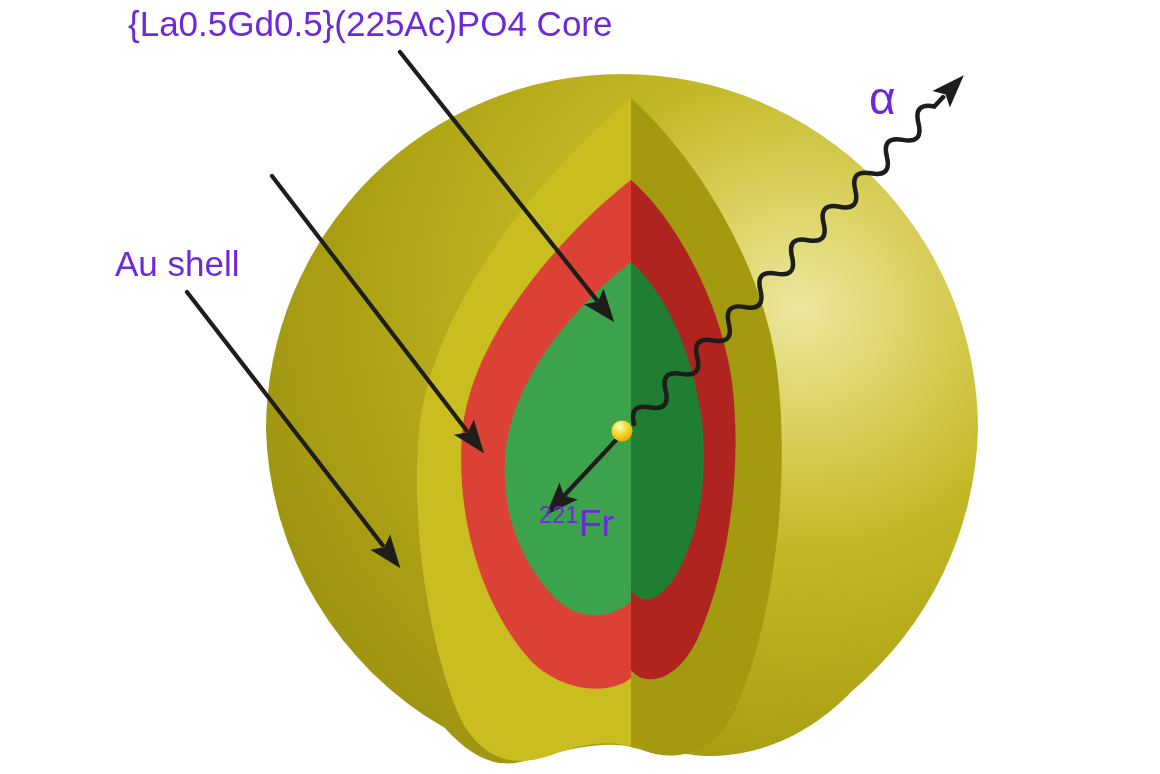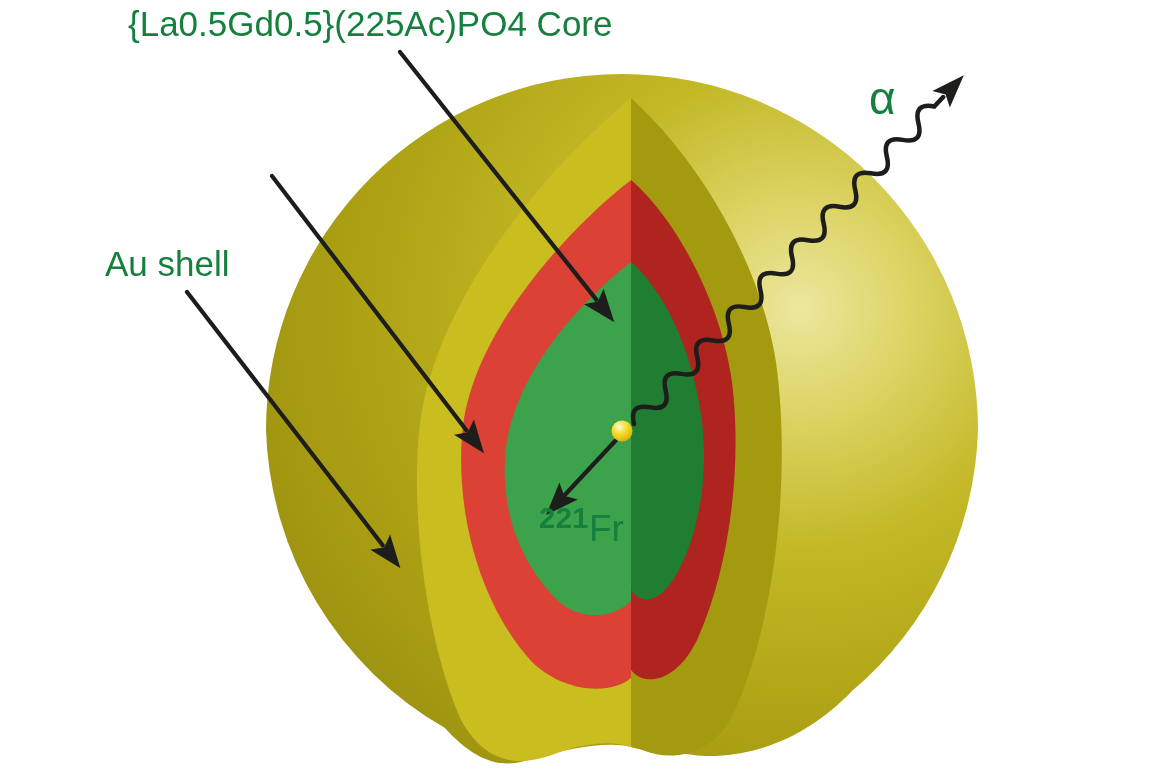--- a/index.html
+++ b/index.html
@@ -15,36 +15,35 @@
     background: #ffffff;
     font-family: "Liberation Sans", "DejaVu Sans", sans-serif;
   }
   #diagram-svg {
     position: absolute;
     left: 0;
     top: 0;
   }
   .lbl {
     position: absolute;
-    color: #15803d;
+    color: #6d28d9;
     font-size: 35px;
     line-height: 1.05;
     white-space: nowrap;
     letter-spacing: 0px;
   }
   .lbl-title  { left: 128px; top: 6px;   }
   .lbl-gdpo4  { left: 112px; top: 136px; }
-  .lbl-au     { left: 105px; top: 246px; }
+  .lbl-au     { left: 115px; top: 246px; }
   .lbl-alpha  { left: 869px; top: 74px; font-size: 46px; }
   .lbl-fr     { left: 539px; top: 503px; font-size: 37px; }
   .lbl-fr .sup {
-    font-size: 29px;
+    font-size: 23px;
     vertical-align: 13px;
     letter-spacing: 0.5px;
-    font-weight: bold;
   }
 </style>
 </head>
 <body>
 
 <div id="stage">
 
   <svg id="diagram-svg" width="1160" height="774" viewBox="0 0 1160 774">
     <defs>
       <radialGradient id="gSurface" cx="0.75" cy="0.34" r="0.85">

